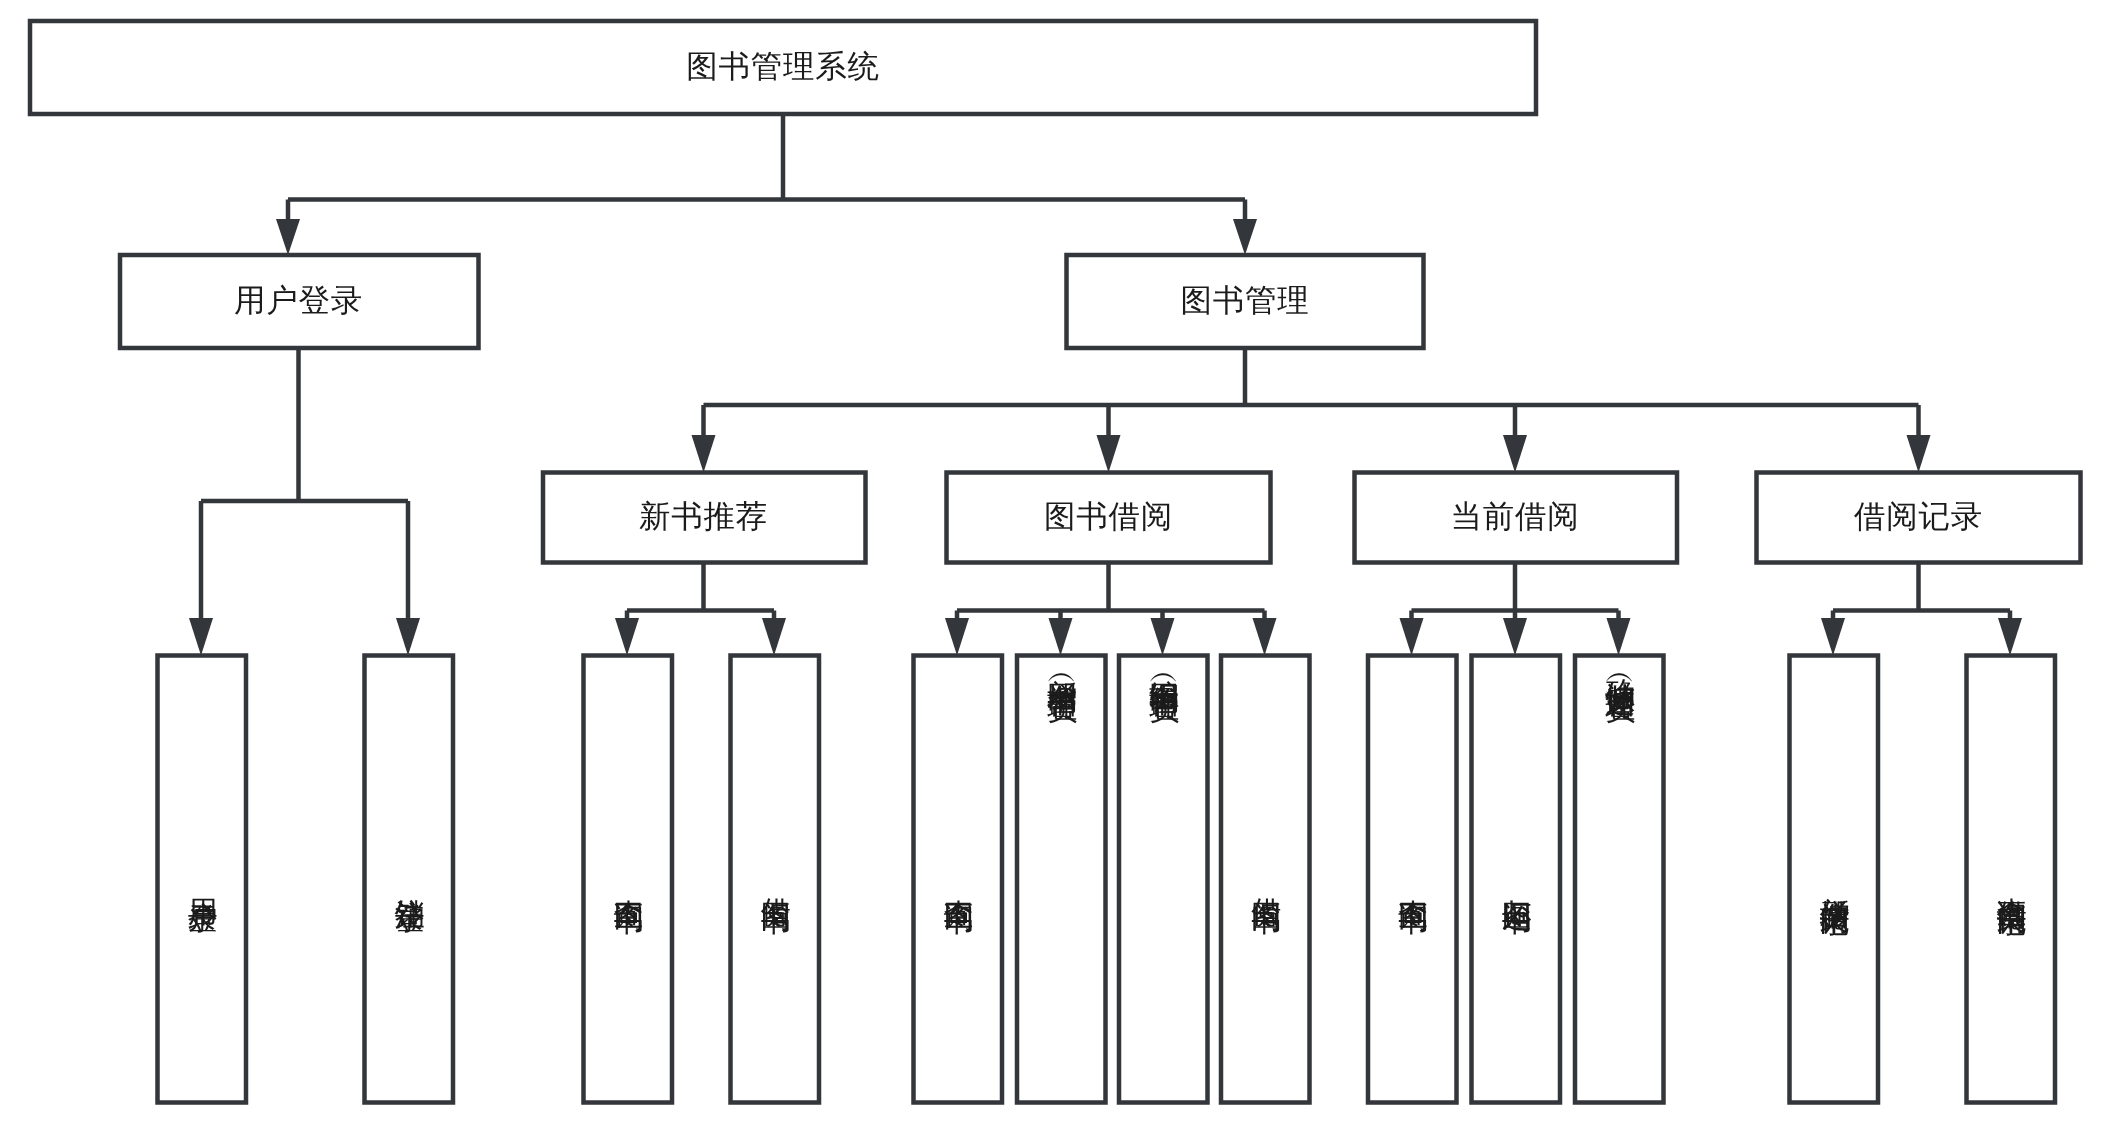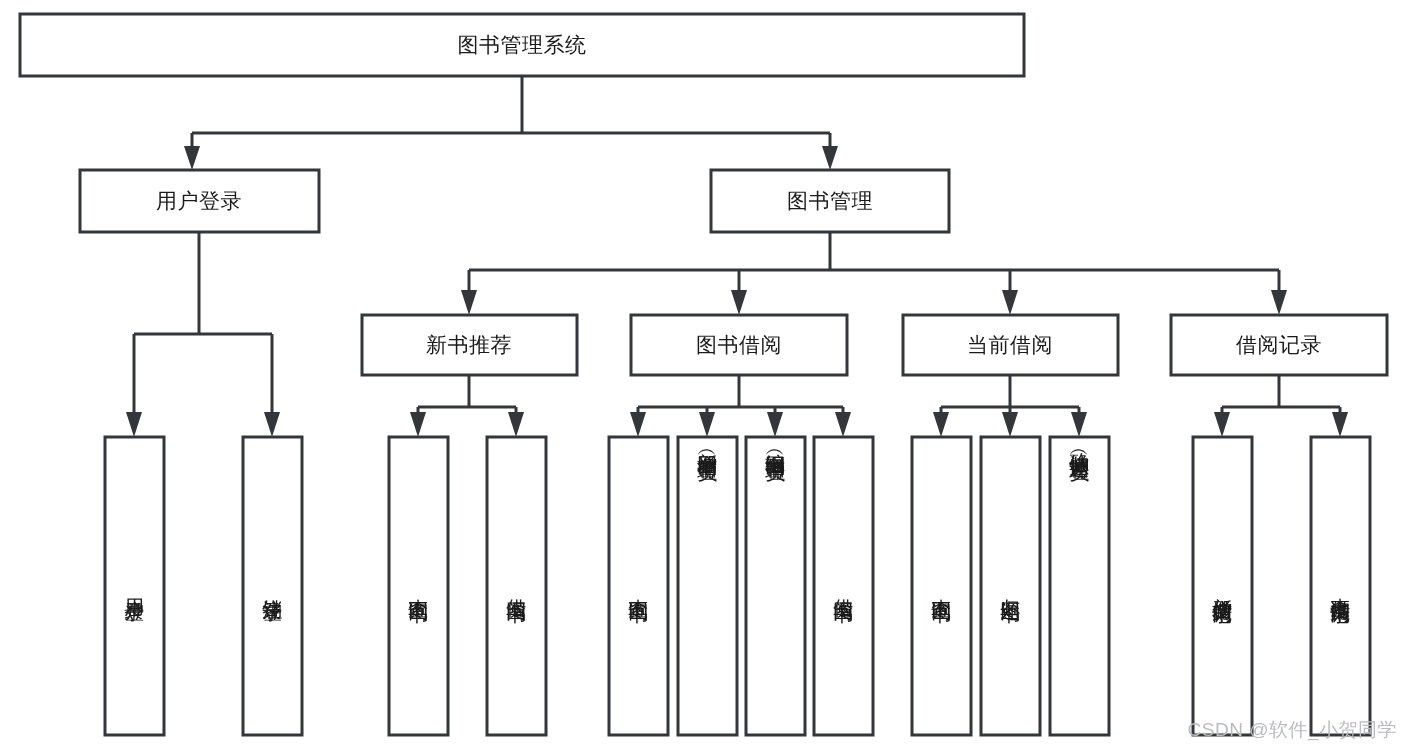--- a/index.html
+++ b/index.html
@@ -217,15 +217,14 @@
     <span class="leaf-label">确认归还（管理员）</span>
   </div>
 
   <div class="leaf-label-wrap" style="left:1193px;top:437px;width:59px;height:298px;">
     <span class="leaf-label">新增借阅记录</span>
   </div>
   <div class="leaf-label-wrap" style="left:1311px;top:437px;width:59px;height:298px;">
     <span class="leaf-label">查询借阅记录</span>
   </div>
 
-  <div id="watermark">CSDN @软件_小贺同学</div>
 
 </div>
 
 </body></html>

